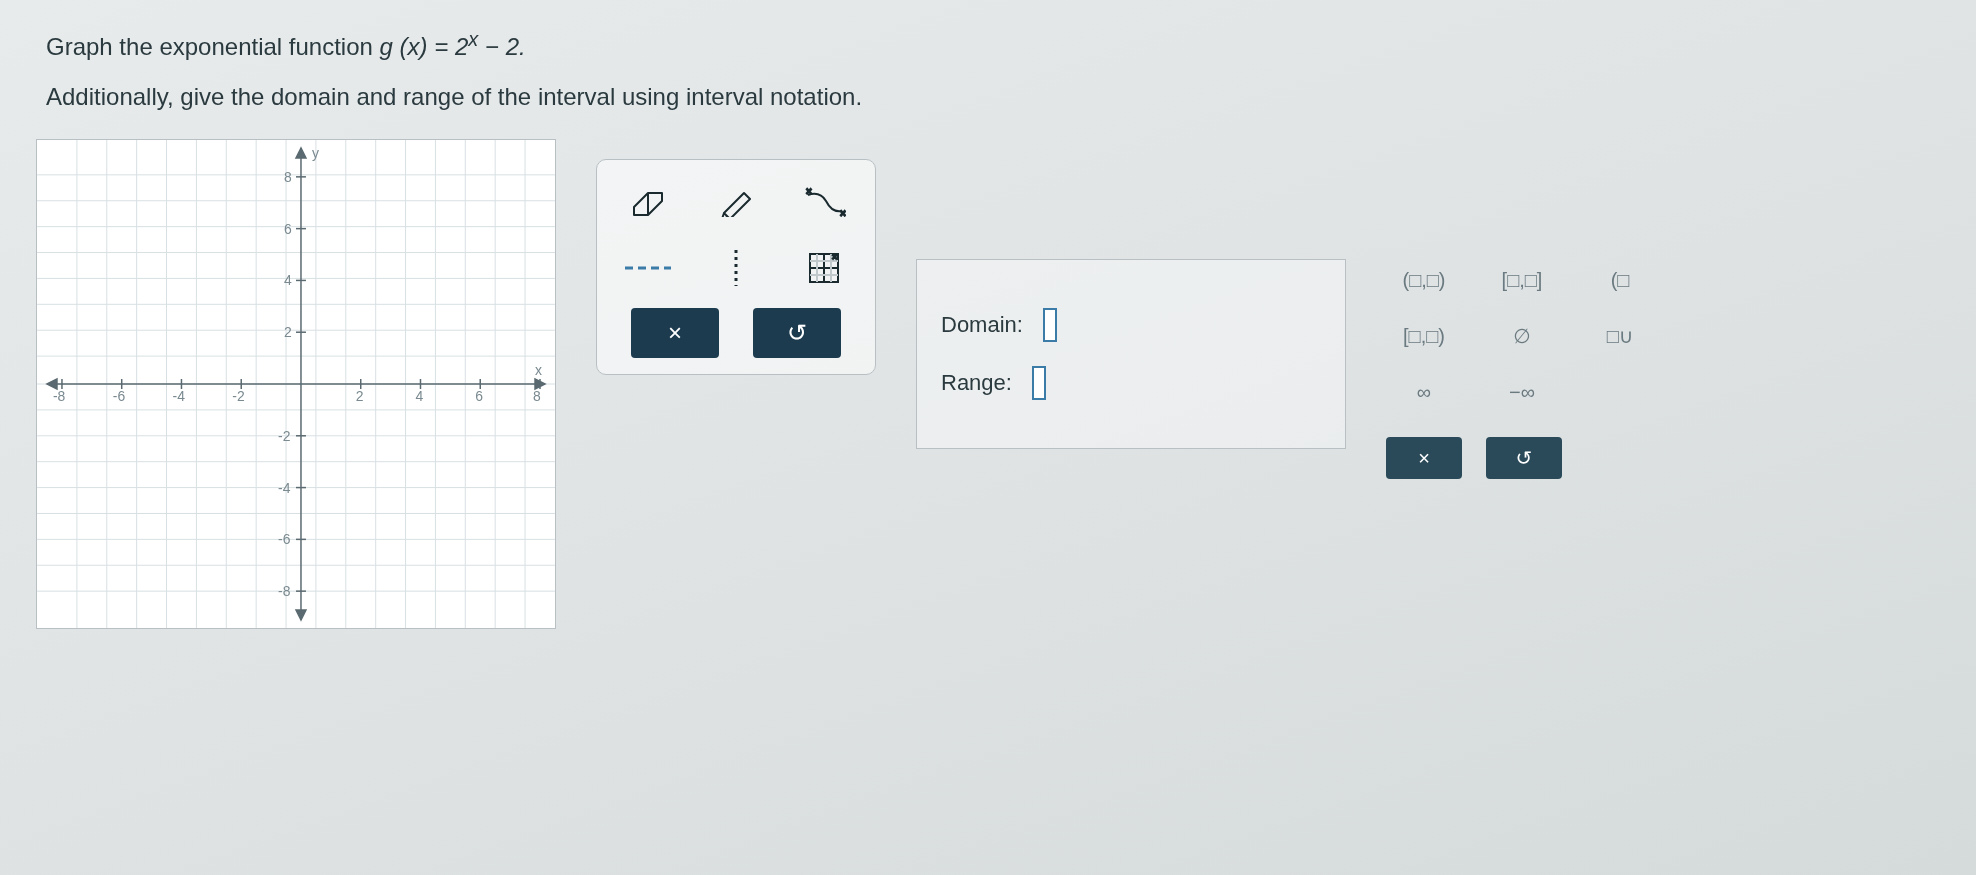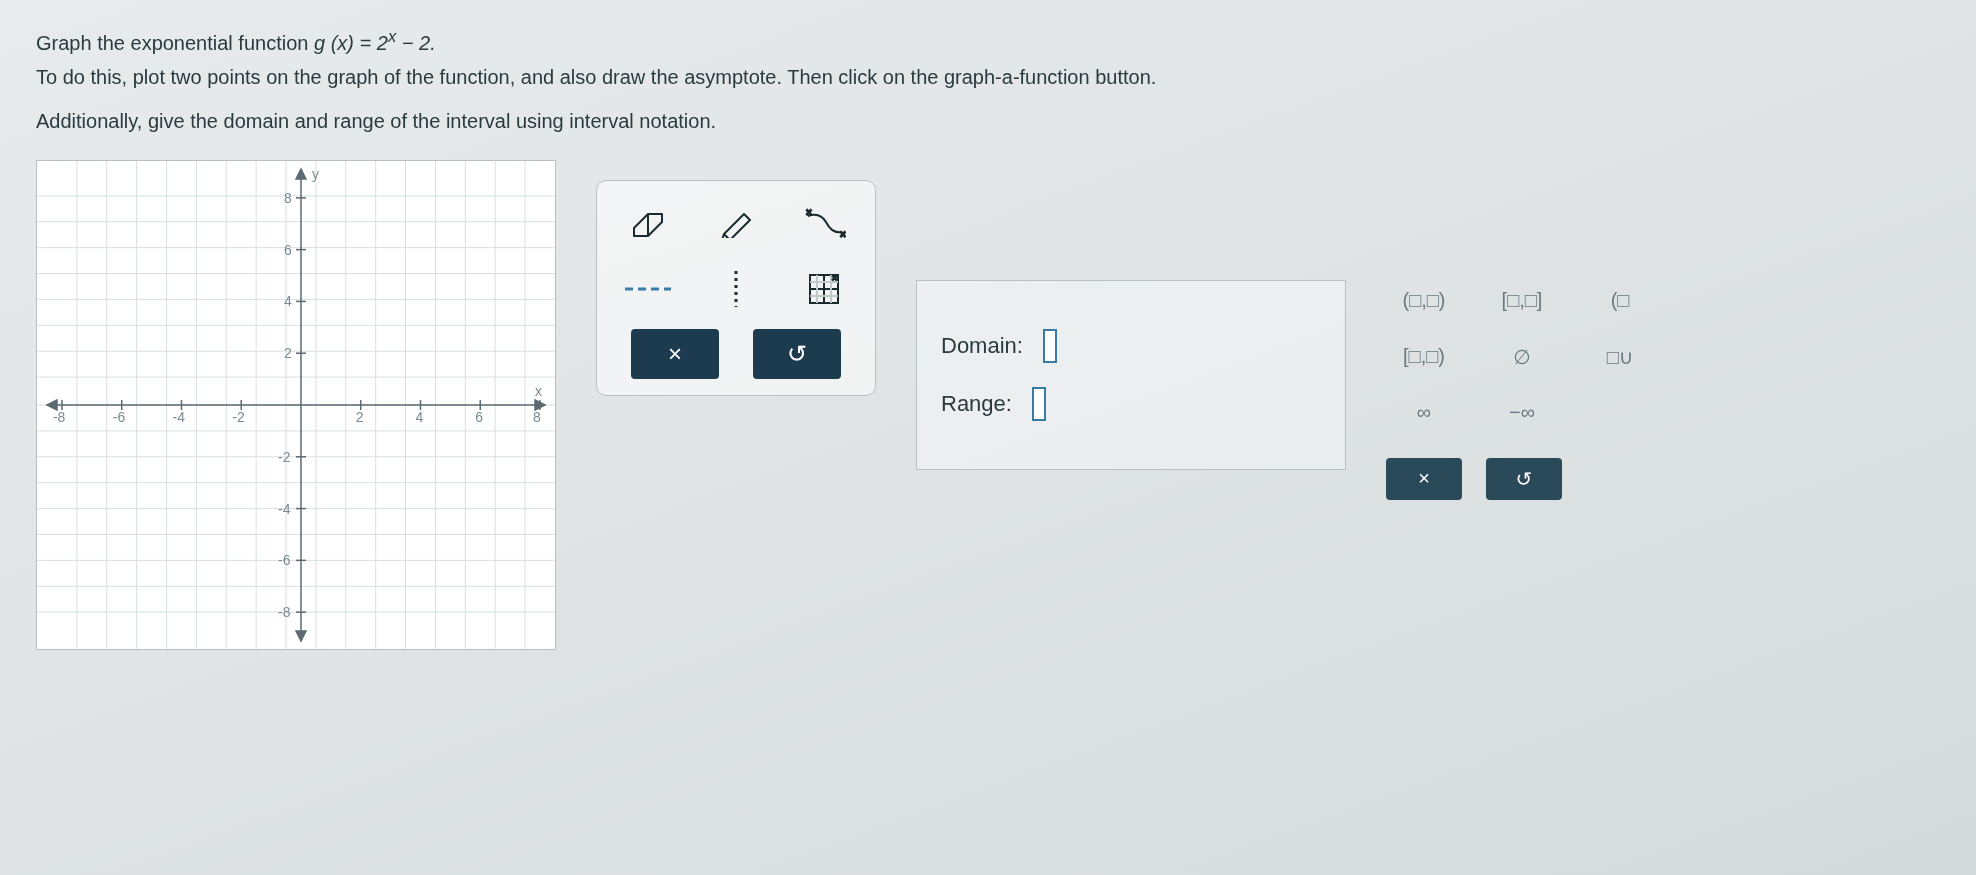--- a/index.html
+++ b/index.html
@@ -5,21 +5,21 @@
   * { box-sizing: border-box; margin: 0; padding: 0; }
   body {
     font-family: Arial, Helvetica, sans-serif;
     background: linear-gradient(160deg, #e8ebec 0%, #dfe3e4 50%, #d5dadb 100%);
     padding: 24px 36px;
     color: #2a3a3f;
     width: 1976px;
     height: 875px;
     overflow: hidden;
   }
-  .instructions { font-size: 20px; line-height: 1.5; max-width: 1700px; }
+  .instructions { font-size: 24px; line-height: 1.5; max-width: 1700px; margin-left: 10px; }
   .instructions p { margin-bottom: 4px; }
   .func { font-style: italic; }
   .content-row { display: flex; gap: 40px; align-items: flex-start; margin-top: 24px; }
   .graph-panel {
     width: 520px; height: 490px;
     background: #fff;
     border: 1px solid #b8c0c4;
     position: relative;
   }
   .graph-panel svg { width: 100%; height: 100%; }
@@ -97,21 +97,20 @@
 </style>
 </head>
 <body>
 
 <div class="instructions">
   <p>
     <span>Graph the exponential function </span>
     <span class="func">g</span>
     <span class="func">(x) = 2</span><sup class="func">x</sup><span class="func"> − 2.</span>
   </p>
-  <p>To do this, plot two points on the graph of the function, and also draw the asymptote. Then click on the graph-a-function button.</p>
   <p style="margin-top:14px">Additionally, give the domain and range of the interval using interval notation.</p>
 </div>
 
 <div class="content-row">
 
   <div class="graph-panel">
     <svg viewBox="0 0 520 490">
 
       <g stroke="#d8e0e3" stroke-width="1">
         <line x1="40" y1="0" x2="40" y2="490"></line>

